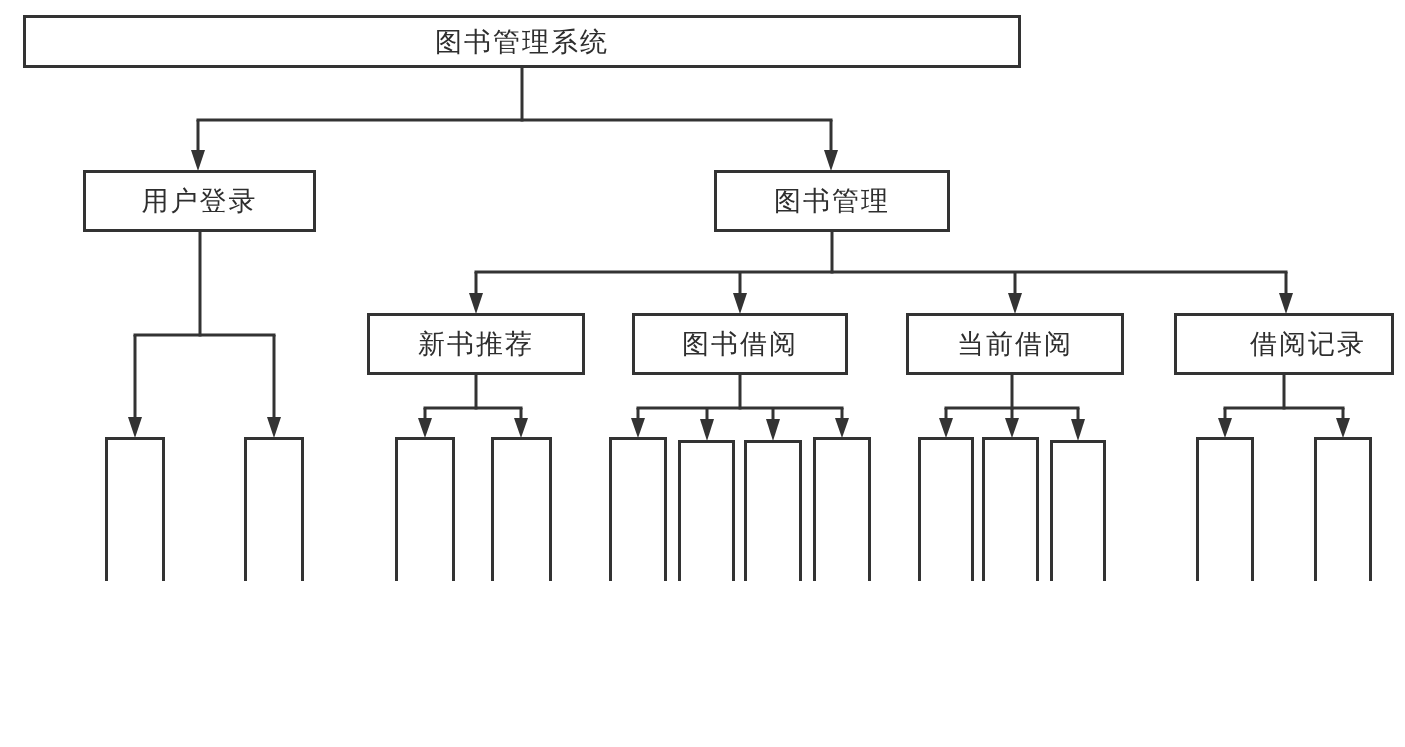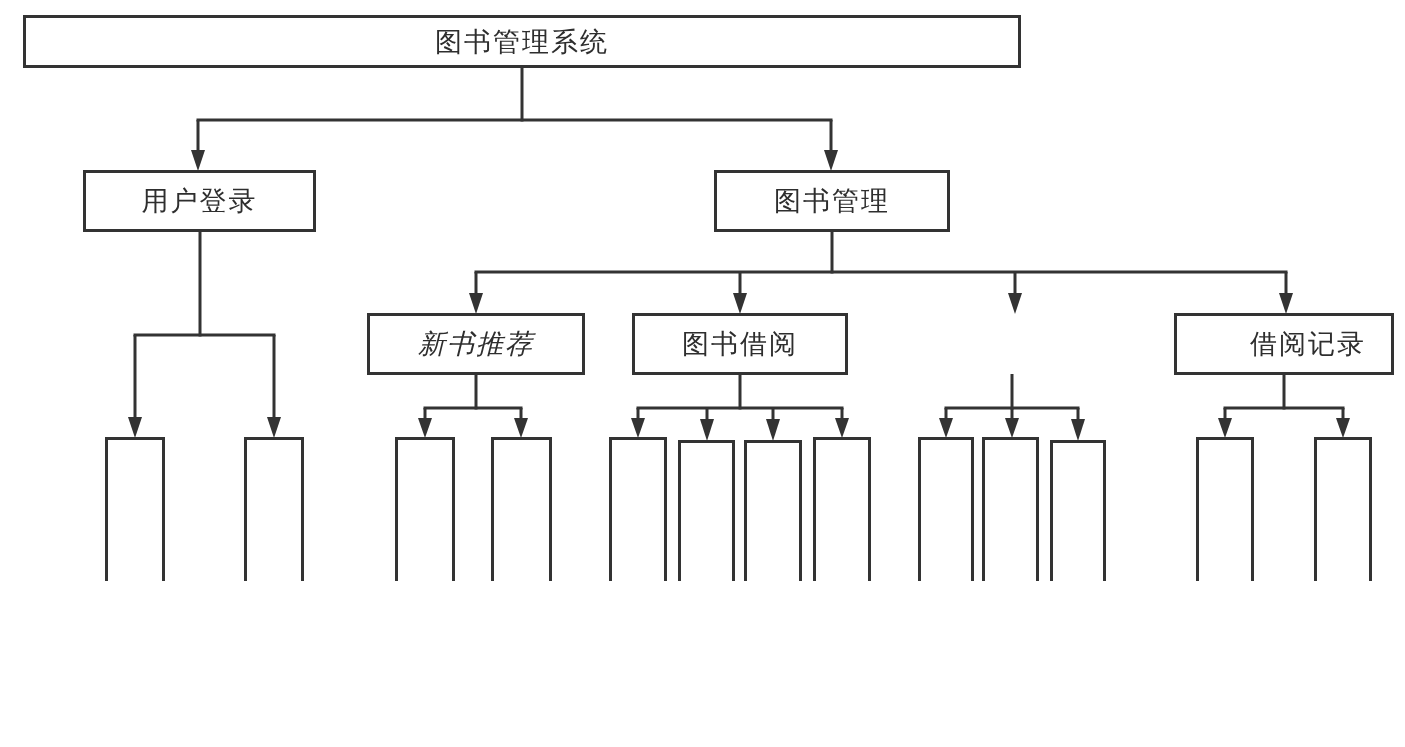--- a/index.html
+++ b/index.html
@@ -139,22 +139,23 @@
       <line x1="1343" y1="408" x2="1343" y2="420"></line>
       <polygon points="1336,418 1350,418 1343,438"></polygon>
     </g>
   </svg>
 
   <div class="hbox" style="left:23px; top:15px; width:998px; height:53px;">图书管理系统</div>
 
   <div class="hbox" style="left:83px; top:170px; width:233px; height:62px;">用户登录</div>
   <div class="hbox" style="left:714px; top:170px; width:236px; height:62px;font-family:Liberation Serif, serif;">图书管理</div>
 
-  <div class="hbox" style="left:367px; top:313px; width:218px; height:62px;font-style:italic;">新书推荐</div>
+  <div class="hbox" style="left:367px; top:313px; width:218px; height:62px;">新书推荐</div>
   <div class="hbox" style="left:632px; top:313px; width:216px; height:62px;text-align:center;">图书借阅</div>
+  <div class="hbox" style="left:906px; top:313px; width:218px; height:62px;">当前借阅</div>
   <div class="hbox" style="left:1174px; top:313px; width:220px; height:62px;padding-left:48px;">借阅记录</div>
 
   <div class="vbox" style="left:105px; top:437px; width:60px; height:296px;">
     <span>用户登录</span>
   </div>
   <div class="vbox" style="left:244px; top:437px; width:60px; height:296px;">
     <span>注销登录</span>
   </div>
 
   <div class="vbox" style="left:395px; top:437px; width:60px; height:296px;">

